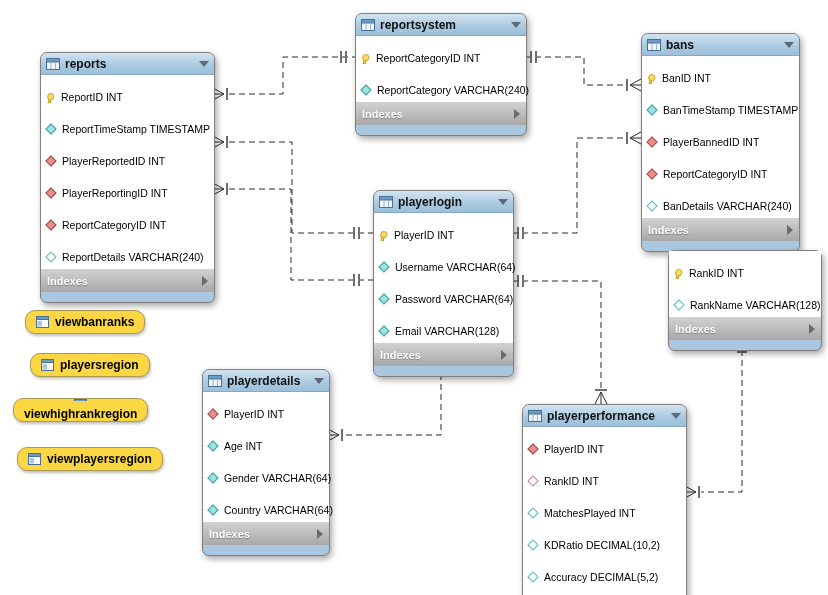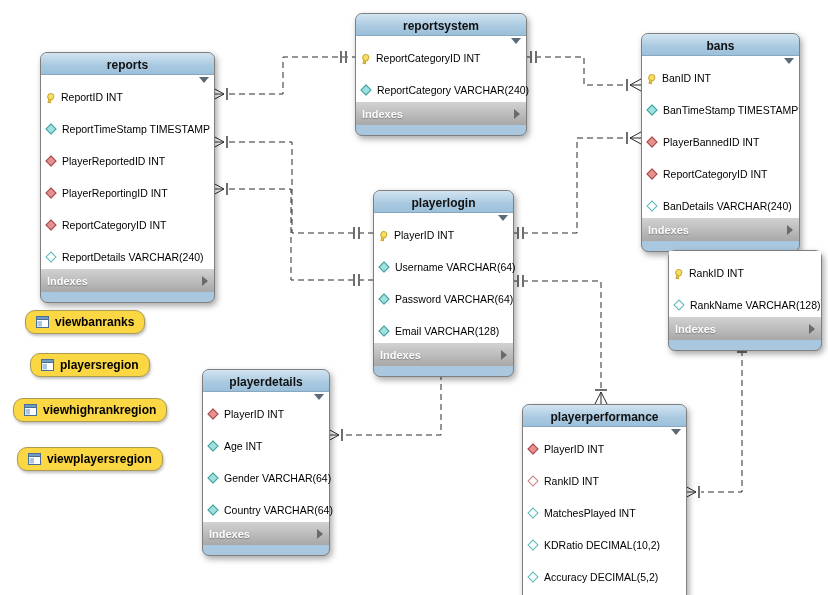--- a/index.html
+++ b/index.html
@@ -10,21 +10,21 @@
   .rel-layer{position:absolute;left:0;top:0;z-index:1;}
   
   .table{
     position:absolute;z-index:2;background:#a9c7de;border:1px solid #7f7f7f;
     border-radius:7px;box-shadow:2px 3px 6px rgba(0,0,0,0.35);
   }
   .table .title{
     height:21px;display:flex;align-items:center;gap:5px;padding:0 5px;
     background:linear-gradient(#d2e4f1 0%,#a9c9e0 60%,#9cc0da 100%);
     border-bottom:1px solid #86a8c0;border-radius:6px 6px 0 0;
-    font-weight:bold;font-size:12px;color:#111;flex-direction:column;
+    font-weight:bold;font-size:12px;color:#111;
   }
   .tri-down{width:0;height:0;border-left:5px solid transparent;border-right:5px solid transparent;
     border-top:6px solid #5b6a76;margin-left:auto;}
   .tri-right{width:0;height:0;border-top:5px solid transparent;border-bottom:5px solid transparent;
     border-left:6px solid #6a6a6a;margin-left:auto;}
   .cols{background:#fff;padding:1px 0;}
   .col{height:22px;display:flex;align-items:center;gap:6px;padding:0 5px;
     font-size:10.5px;color:#000;white-space:nowrap;margin-top:10px;}
   .idx{
     height:23px;display:flex;align-items:center;padding:0 6px;
@@ -55,21 +55,21 @@
   .t-playerperformance{left:522px;top:404px;width:163px;}
   
   .view{
     position:absolute;z-index:2;height:22px;display:flex;align-items:center;gap:6px;
     padding:0 10px;background:#fbd743;border:1px solid #ab9a52;border-radius:10px;
     font-weight:bold;font-size:12px;color:#000;box-shadow:1px 2px 3px rgba(0,0,0,0.25);
     white-space:nowrap;
   }
   .v0{left:25px;top:310px;}
   .v1{left:30px;top:353px;}
-  .v2{left:13px;top:398px;}
+  .v2{left:13px;top:398px;flex-direction:column;}
   .v3{left:17px;top:447px;}
 </style>
 </head>
 <body>
 
 <div id="canvas">
 
   <svg class="rel-layer" width="828" height="595">
     <g stroke="#2a2a2a" stroke-width="1" fill="none">
 

